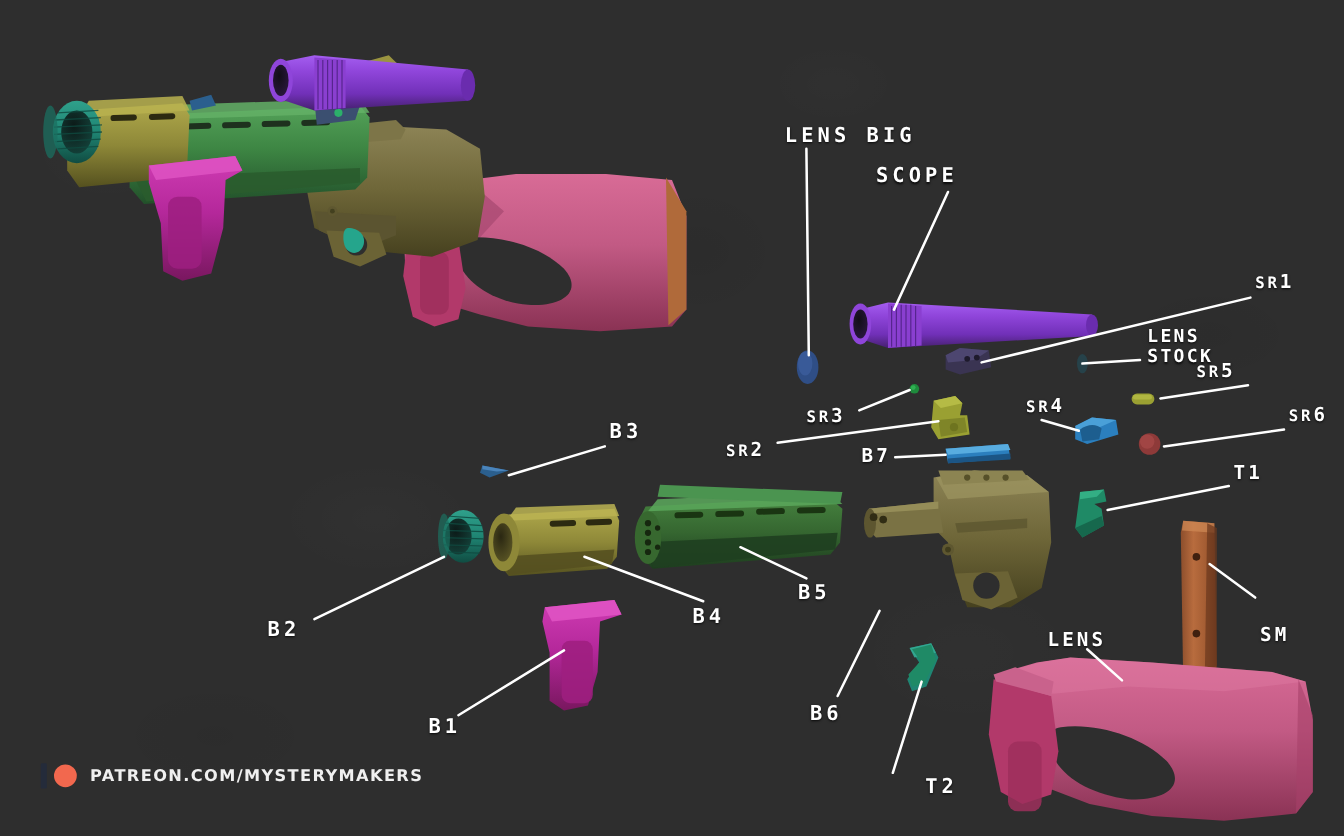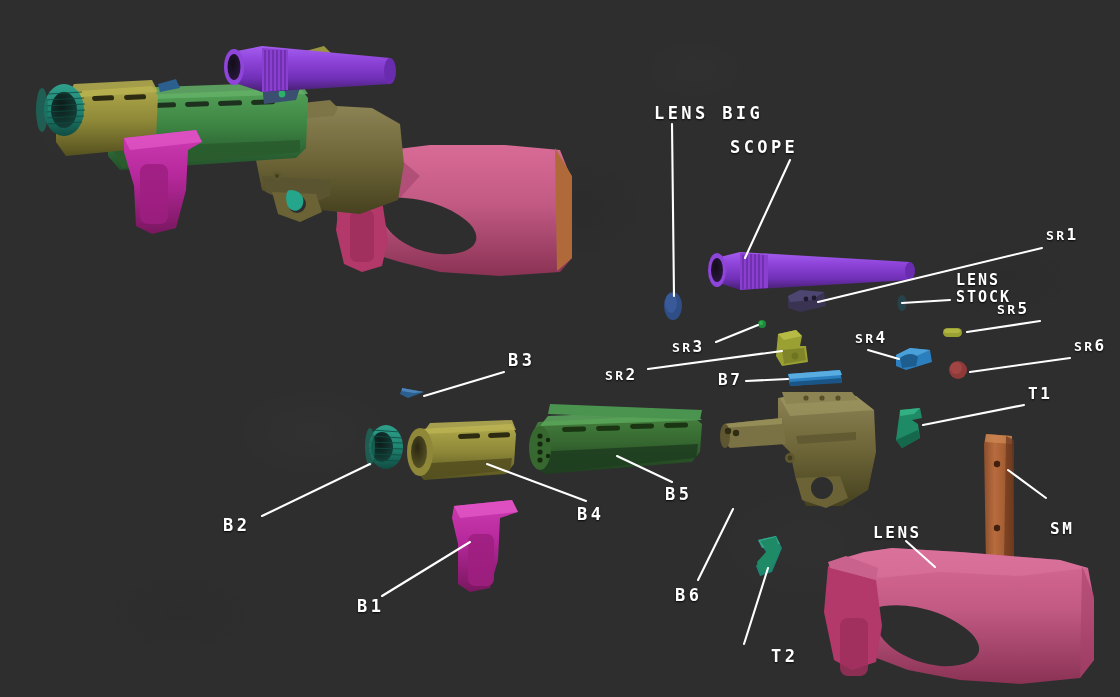--- a/index.html
+++ b/index.html
@@ -454,14 +454,19 @@
       <div class="lbl big" style="left: 665px; top: 485px;">B5</div>
       <div class="lbl big" style="left: 577px; top: 505px;">B4</div>
       <div class="lbl big" style="left: 223px; top: 516px;">B2</div>
       <div class="lbl mid" style="left: 1050px; top: 520px;">SM</div>
       <div class="lbl mid" style="left: 873px; top: 524px;">LENS</div>
       <div class="lbl big" style="left: 357px; top: 597px;">B1</div>
       <div class="lbl big" style="left: 675px; top: 586px;">B6</div>
       <div class="lbl big" style="left: 723px; top: 647px; margin-left: 48px;">T2</div>
     </div>
 
+  <div id="watermark">
+    <span id="wm-bar"></span>
+    <span id="wm-dot"></span>
+    <span id="wm-text">PATREON.COM/MYSTERYMAKERS</span>
+  </div>
 
 </div>
 
 </body></html>

